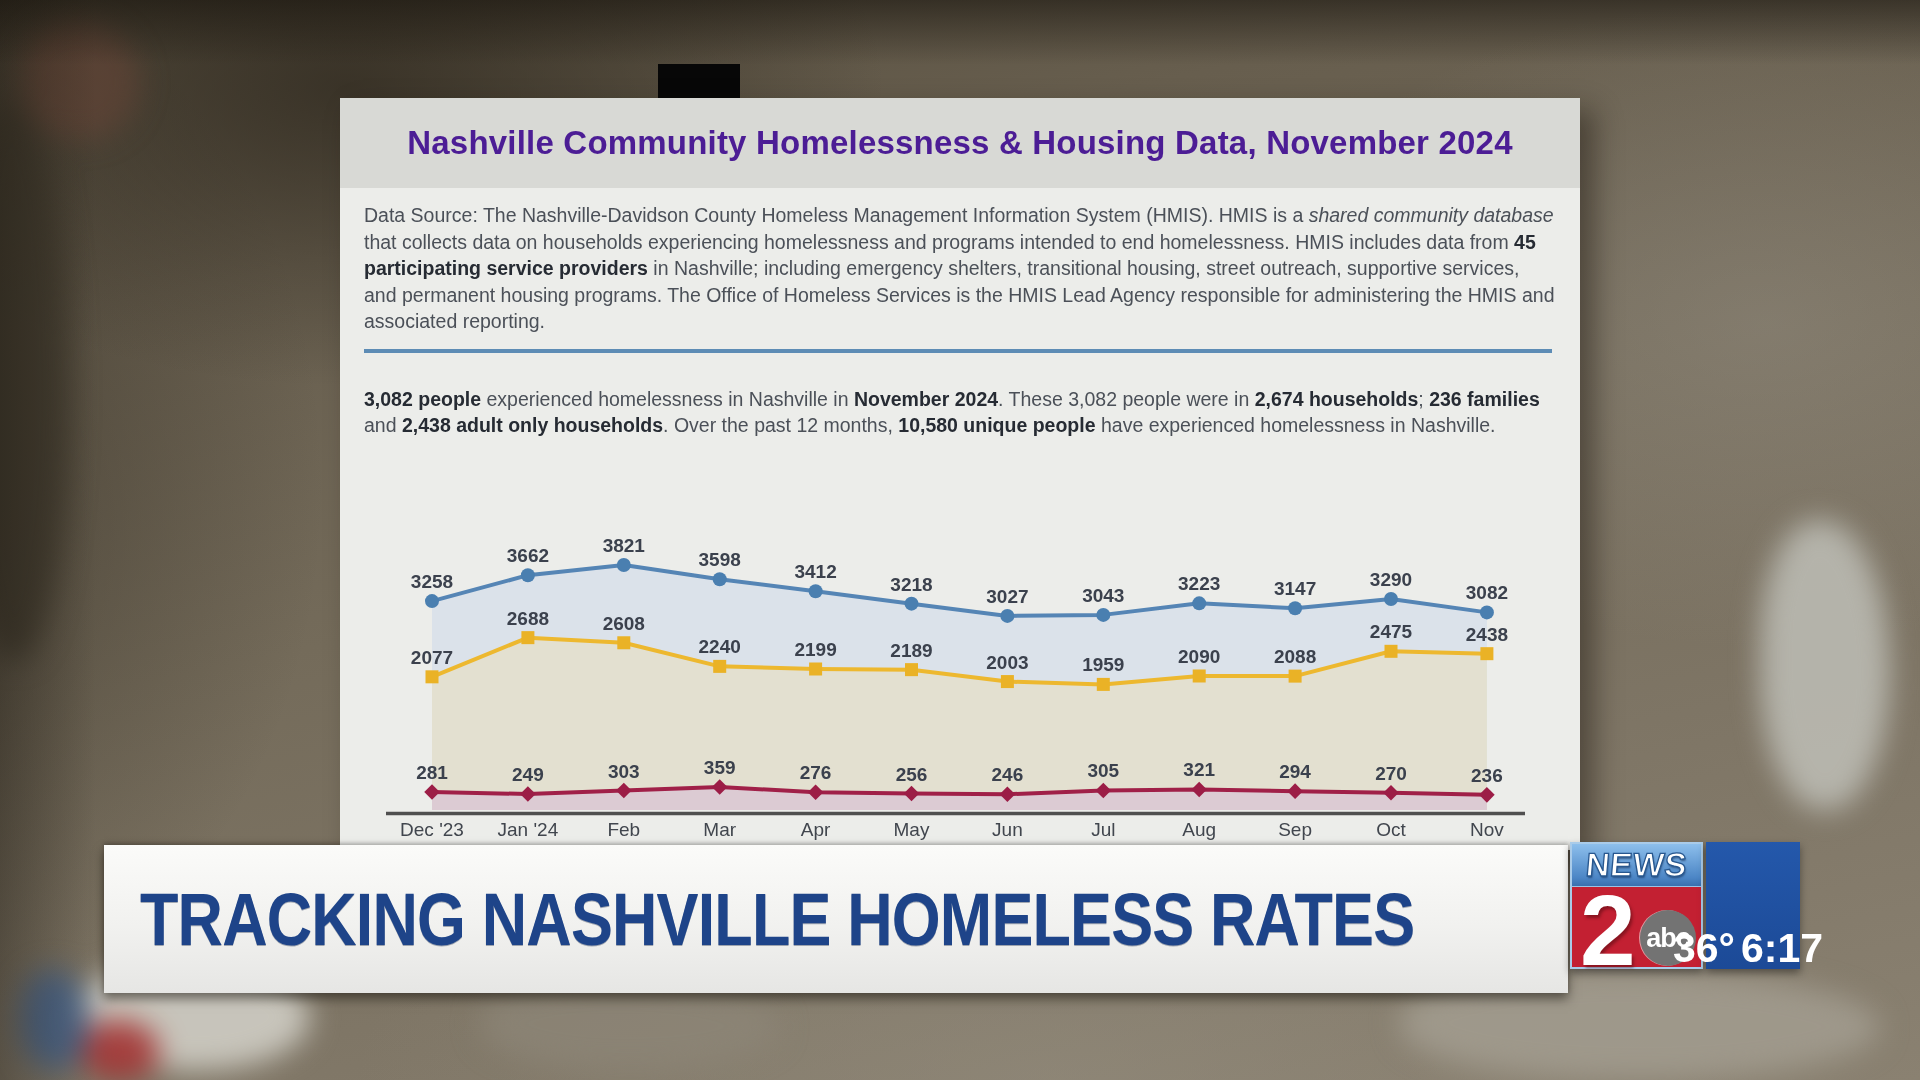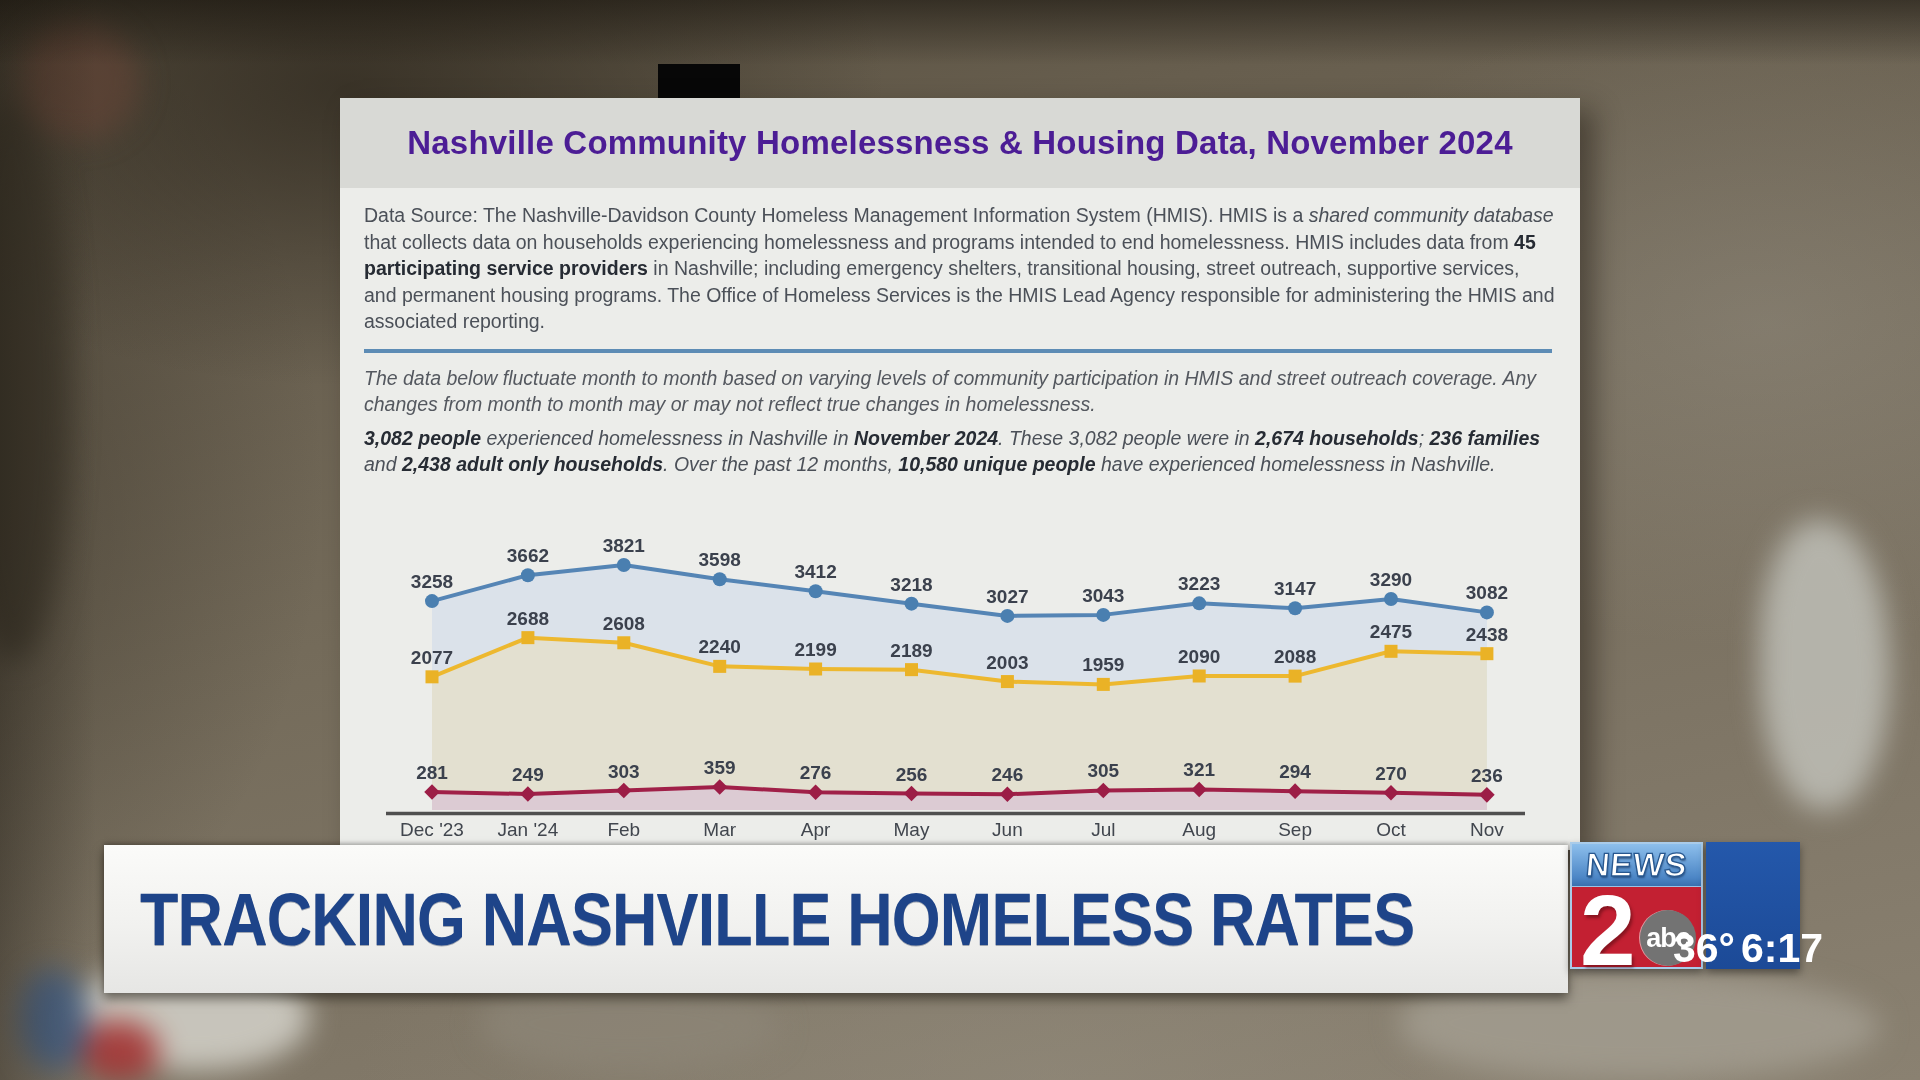--- a/index.html
+++ b/index.html
@@ -37,21 +37,21 @@
   }
   .card-content{padding:0 24px;}
   .doc-par{
     font-size:19.5px;line-height:26.5px;color:#4b5058;margin:0;
   }
   .p-source{margin-top:14px;}
   .seg-bold{font-weight:700;color:#262b33;}
   .seg-italic{font-style:italic;text-align:right;}
   .divider{height:4px;background:#5d8cb5;margin-top:14px;margin-right:4px;}
   .p-note{margin-top:12px;font-style:italic;color:#54585f;}
-  .p-stats{margin-top:7px;font-style:italic;}
+  .p-stats{margin-top:33px;}
   .chart-wrap{position:absolute;left:40px;top:433px;width:1200px;height:320px;}
   .chart-wrap svg{display:block;}
 
   
   .banner{
     position:absolute;left:104px;top:845px;width:1464px;height:148px;
     background:linear-gradient(180deg,#fbfbf9 0%,#f1f1ef 55%,#e6e6e4 100%);
     box-shadow:0 6px 10px rgba(20,16,10,.5), 0 -2px 4px rgba(20,16,10,.25);
     display:flex;align-items:center;z-index:3;
   }
@@ -115,21 +115,20 @@
 <div class="bg-vignette"></div>
 <div class="top-notch" style="left:658px;top:64px;width:82px;height:34px;"></div>
 
 <div class="card">
   <div class="card-band">
     <div class="card-title">Nashville Community Homelessness &amp; Housing Data, November 2024</div>
   </div>
   <div class="card-content">
     <p class="doc-par p-source"><span>Data Source: The Nashville-Davidson County Homeless Management Information System (HMIS). HMIS is a </span><span class="seg-italic">shared community database</span><span> that collects data on households experiencing homelessness and programs intended to end homelessness. HMIS includes data from </span><span class="seg-bold">45 participating service providers</span><span> in Nashville; including emergency shelters, transitional housing, street outreach, supportive services, and permanent housing programs. The Office of Homeless Services is the HMIS Lead Agency responsible for administering the HMIS and associated reporting.</span></p>
     <div class="divider"></div>
-    <p class="doc-par p-note">The data below fluctuate month to month based on varying levels of community participation in HMIS and street outreach coverage. Any changes from month to month may or may not reflect true changes in homelessness.</p>
     <p class="doc-par p-stats"><span class="seg-bold">3,082 people</span><span> experienced homelessness in Nashville in </span><span class="seg-bold">November 2024</span><span>. These 3,082 people were in </span><span class="seg-bold">2,674 households</span><span>; </span><span class="seg-bold">236 families</span><span> and </span><span class="seg-bold">2,438 adult only households</span><span>. Over the past 12 months, </span><span class="seg-bold">10,580 unique people</span><span> have experienced homelessness in Nashville.</span></p>
   </div>
   <div class="chart-wrap">
     <svg id="chart-svg" width="1200" height="320" viewBox="0 0 1200 320">
         <path d="M52 70.09704000000002 L147.9 44.192560000000014 L243.8 33.997480000000024 L339.70000000000005 48.29624000000001 L435.6 60.222560000000016 L531.5 72.66184000000001 L627.4000000000001 84.90876 L723.3000000000001 83.88284000000002 L819.2 72.34124 L915.1 77.21436 L1011 68.04520000000002 L1106.9 81.38216 L1106.9 279 L52 279 Z" fill="#dbe2ea"></path>
         <path d="M52 145.82276000000002 L147.9 106.64544000000001 L243.8 111.77504000000002 L339.70000000000005 135.37120000000002 L435.6 138.00012 L531.5 138.64132 L627.4000000000001 150.56764 L723.3000000000001 153.38892 L819.2 144.9892 L915.1 145.11744000000002 L1011 120.303 L1106.9 122.67544000000001 L1106.9 279 L52 279 Z" fill="#e3e0d0"></path>
         <path d="M52 260.98228 L147.9 263.03412000000003 L243.8 259.57164 L339.70000000000005 255.98092 L435.6 261.30288 L531.5 262.58528 L627.4000000000001 263.22648 L723.3000000000001 259.4434 L819.2 258.41748 L915.1 260.14872 L1011 261.6876 L1106.9 263.86768 L1106.9 279 L52 279 Z" fill="#dccbd3"></path>
         <line x1="6" y1="282.5" x2="1145" y2="282.5" stroke="#4f4f4f" stroke-width="3.5"></line>
         <polyline points="52,70.09704000000002 147.9,44.192560000000014 243.8,33.997480000000024 339.70000000000005,48.29624000000001 435.6,60.222560000000016 531.5,72.66184000000001 627.4000000000001,84.90876 723.3000000000001,83.88284000000002 819.2,72.34124 915.1,77.21436 1011,68.04520000000002 1106.9,81.38216" fill="none" stroke="#5585b5" stroke-width="4" stroke-linejoin="round"></polyline>
         <circle cx="52" cy="70.09704000000002" r="7" fill="#4a7fb0"></circle>

